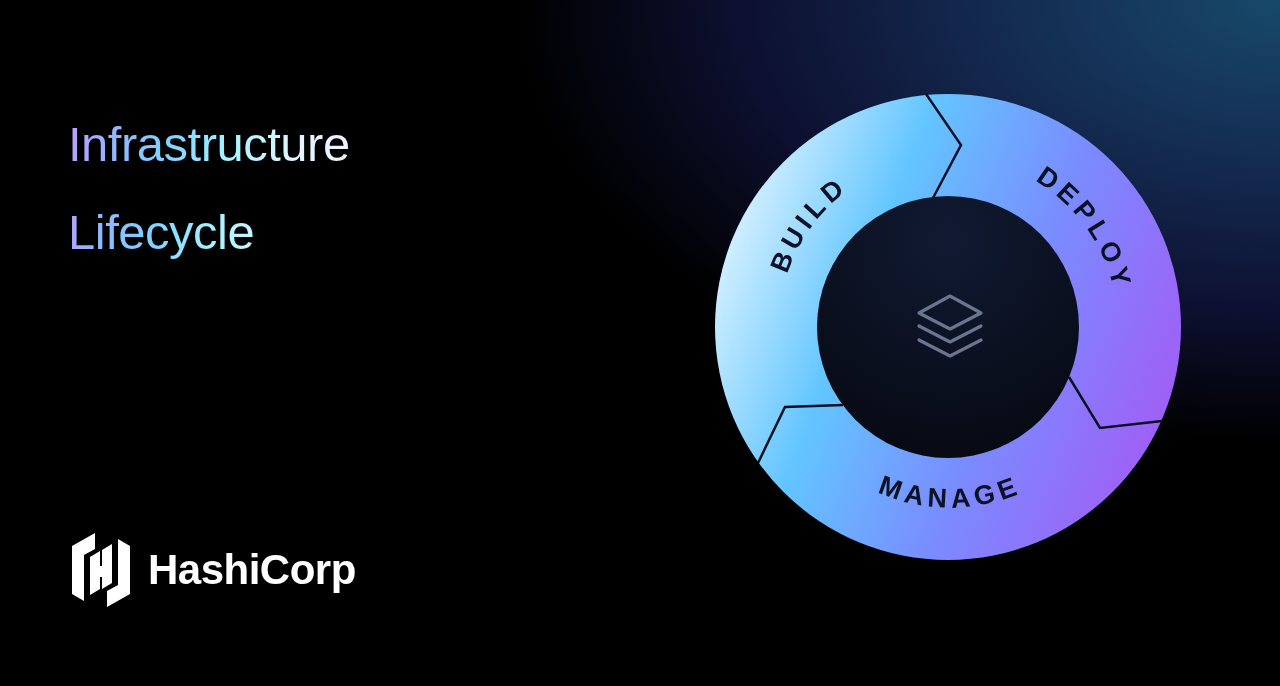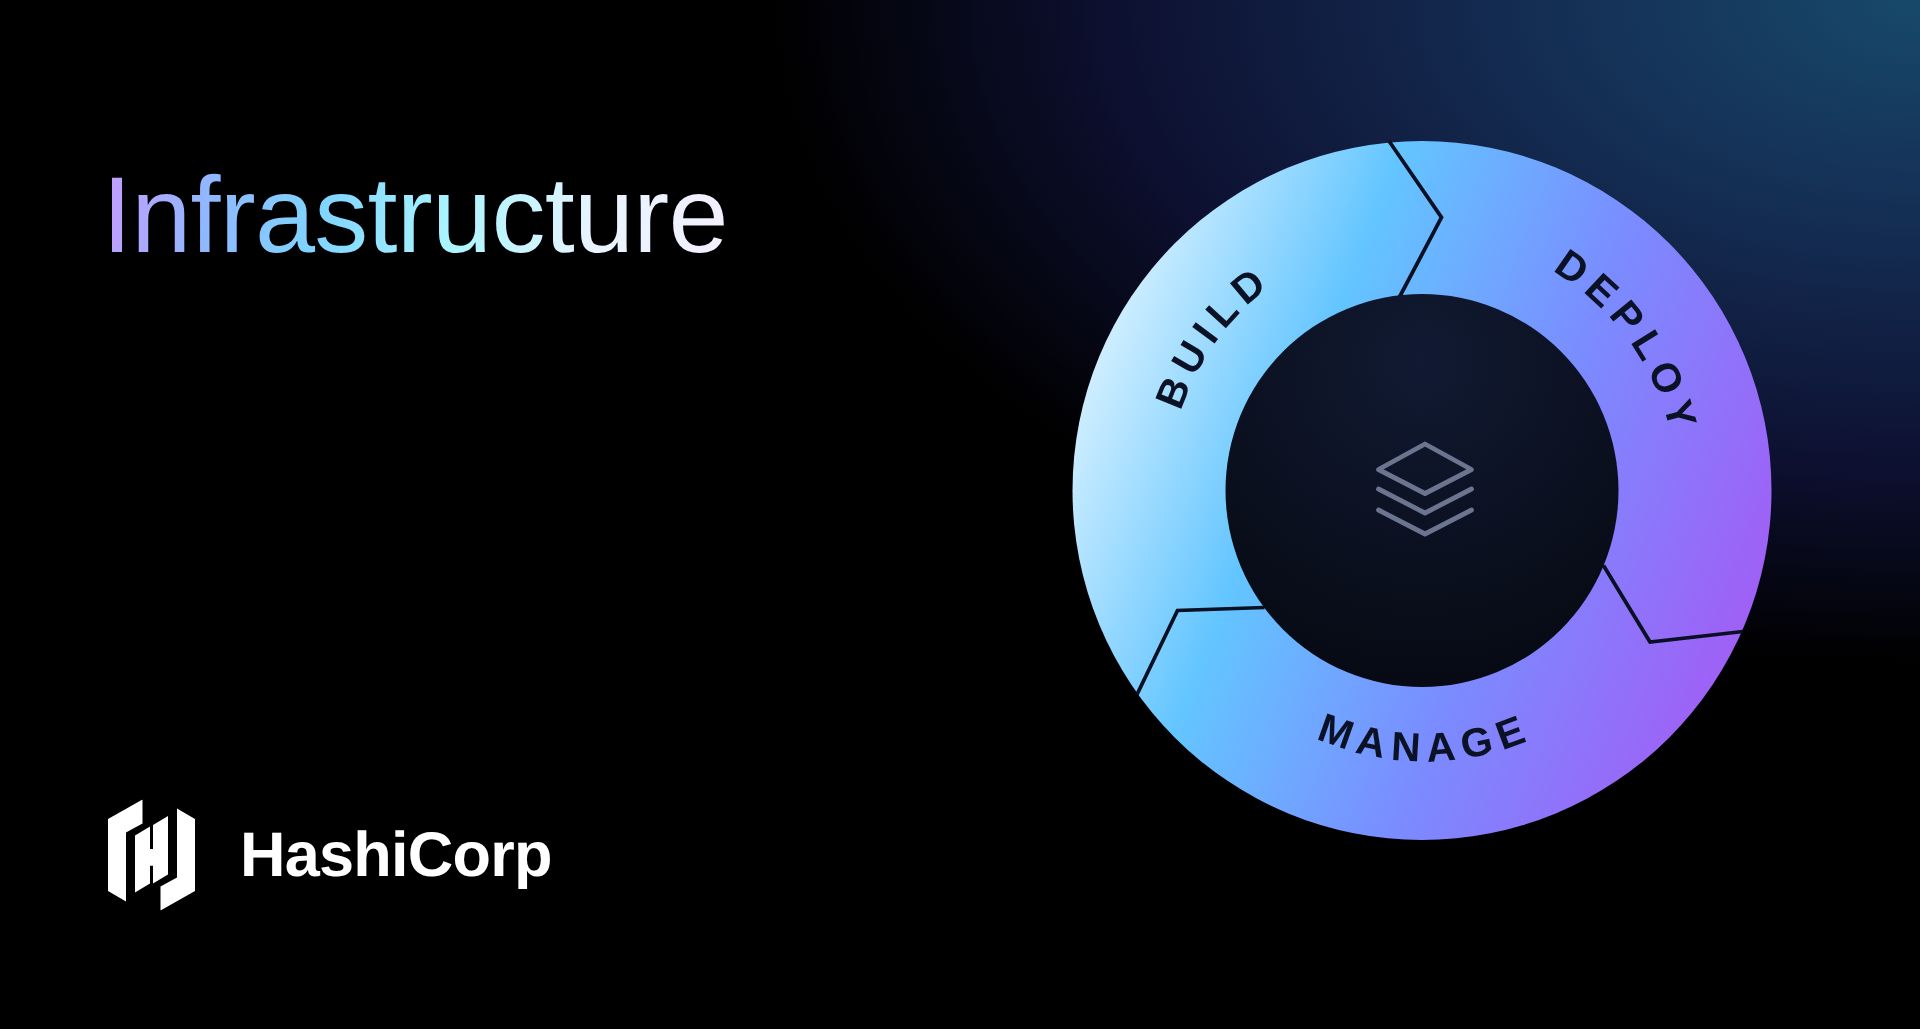--- a/index.html
+++ b/index.html
@@ -5,39 +5,40 @@
   html, body { margin: 0; padding: 0; }
   body {
     width: 1280px; height: 686px; overflow: hidden; position: relative;
     background:
       radial-gradient(ellipse 900px 520px at 1280px 0px, #17496a 0%, #142c52 30%, #0d1030 60%, rgba(0,0,0,0) 85%),
       #000000;
     font-family: "Liberation Sans", sans-serif;
   }
   .headline {
     position: absolute; left: 68px; top: 100px;
-    margin: 0; font-weight: 400; font-size: 72px; line-height: 88px;
+    margin: 0; font-weight: 400; font-size: 49px; line-height: 88px;
     letter-spacing: -0.5px;
     background: linear-gradient(100deg, #c79bff 0%, #8fb8ff 18%, #7fd4ff 35%, #a8f4ff 55%, #e8f4ff 78%, #f4efff 100%);
     -webkit-background-clip: text; background-clip: text;
     color: transparent;
   }
   .headline span { display: block; }
   .brand {
     position: absolute; left: 68px; top: 533px; height: 74px;
     display: flex; align-items: center; gap: 14px;
   }
-  .brand-name { color: #ffffff; font-size: 42px; font-weight: 700; letter-spacing: -0.5px; margin-left: 12px; }
+  .brand-name { color: #ffffff; font-size: 42px; font-weight: 700; letter-spacing: -0.5px; }
   .cycle { position: absolute; left: 0; top: 0; }
 </style>
 </head>
 <body>
 
 <h1 class="headline">
   <span>Infrastructure</span>
+  <span>Lifecycle</span>
 </h1>
 
 <div class="brand">
   <svg width="66" height="74" viewBox="0 0 66 74">
 
     <polygon points="27,0 4,13 4,61 16,68 16,22 27,16" fill="#ffffff"></polygon>
 
     <polygon points="39,74 62,61 62,13 50,6 50,52 39,58" fill="#ffffff"></polygon>
 
     <polygon points="22,24 32,18 32,33 34,33 34,43 32,43 32,56 22,62" fill="#ffffff"></polygon>

